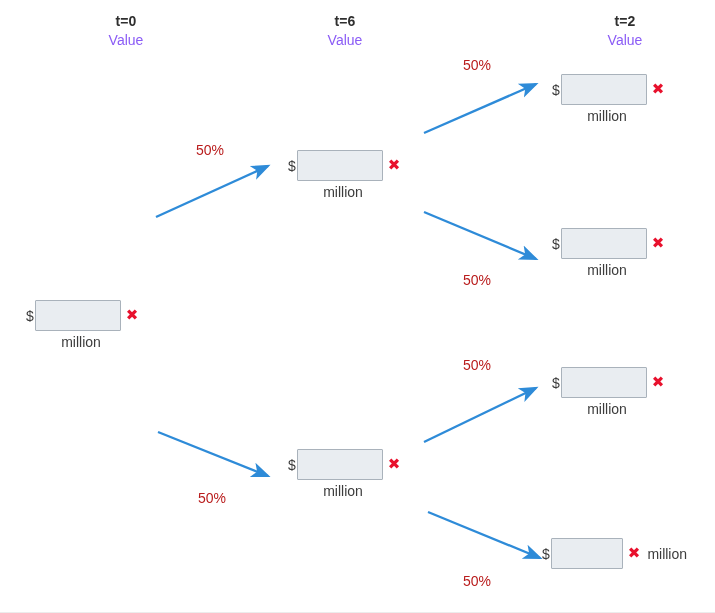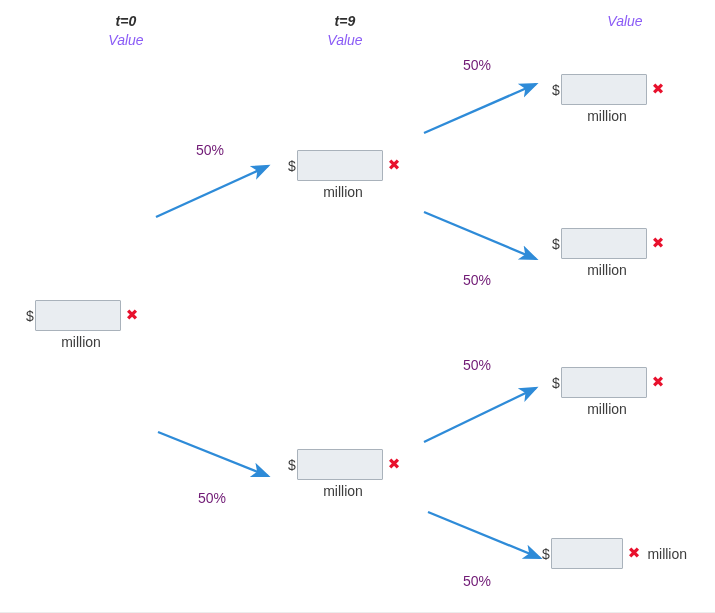--- a/index.html
+++ b/index.html
@@ -27,21 +27,20 @@
     height: 613px;
     pointer-events: none;
   }
 
   
   .col-header {
     position: absolute;
     text-align: center;
     width: 140px;
     line-height: 1.35;
-    font-style: italic;
   }
   .col-header .t-label {
     display: block;
     font-size: 14px;
     font-weight: bold;
     color: #2f2f2f;
     letter-spacing: 0.2px;
   }
   .col-header .v-label {
     display: block;
@@ -98,21 +97,21 @@
   .unit-right {
     font-size: 14px;
     color: #3c3c3c;
     margin-left: 7px;
   }
 
   
   .prob {
     position: absolute;
     font-size: 14px;
-    color: #701a75;
+    color: #b91c1c;
     white-space: nowrap;
   }
 
   .bottom-rule {
     position: absolute;
     left: 0;
     bottom: 0;
     width: 715px;
     height: 1px;
     background: #ececec;
@@ -138,24 +137,25 @@
       <line x1="424" y1="442" x2="536" y2="388"></line>
       <line x1="428" y1="512" x2="540" y2="558"></line>
     </g>
   </svg>
 
   <div class="col-header" style="left:56px; top:12px;">
     <span class="t-label">t=0</span>
     <span class="v-label">Value</span>
   </div>
   <div class="col-header" style="left:275px; top:12px;">
-    <span class="t-label">t=9</span>
+    <span class="t-label">t=6</span>
     <span class="v-label">Value</span>
   </div>
   <div class="col-header" style="left:555px; top:12px;">
+    <span class="t-label">t=2</span>
     <span class="v-label">Value</span>
   </div>
 
   <div class="prob" style="left:196px; top:142px;">50%</div>
   <div class="prob" style="left:198px; top:490px;">50%</div>
   <div class="prob" style="left:463px; top:57px;">50%</div>
   <div class="prob" style="left:463px; top:272px;">50%</div>
   <div class="prob" style="left:463px; top:357px;">50%</div>
   <div class="prob" style="left:463px; top:573px;">50%</div>
 

